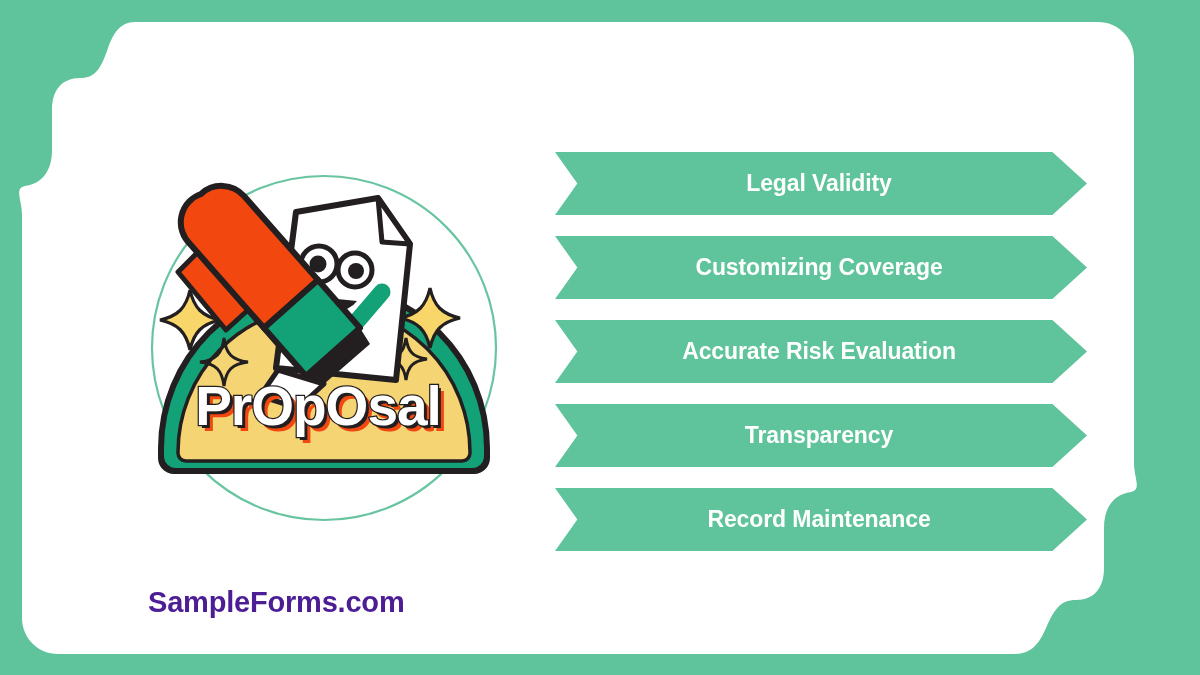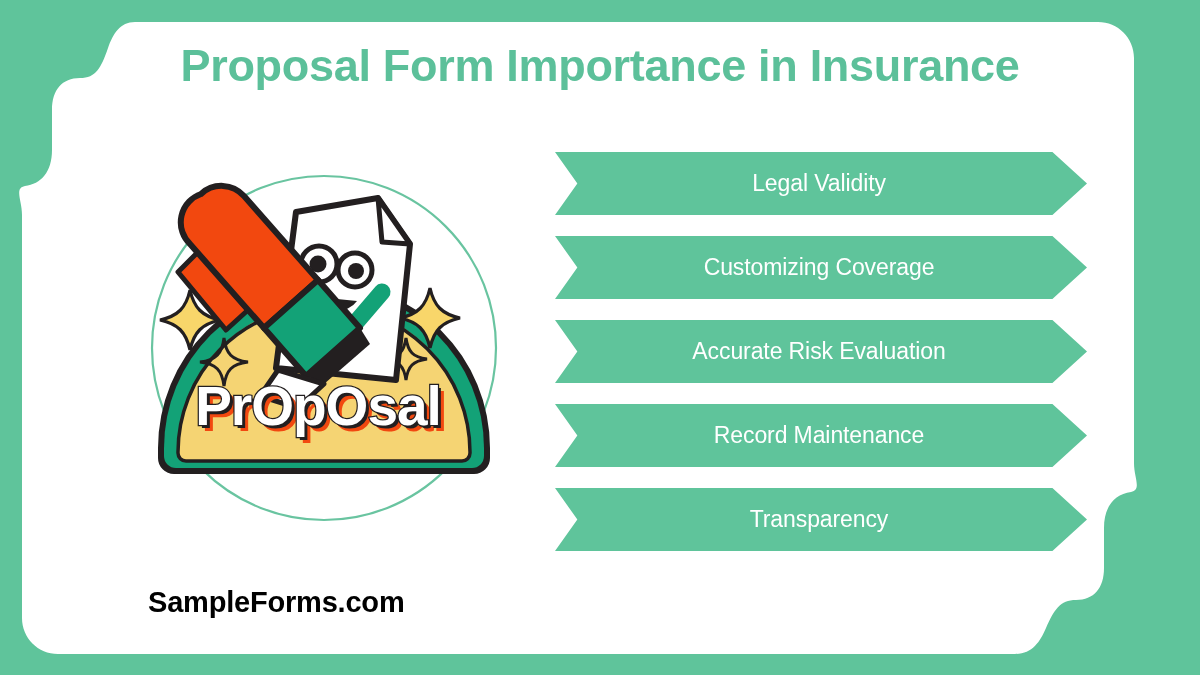--- a/index.html
+++ b/index.html
@@ -26,31 +26,31 @@
   
   #banners{position:absolute;left:555px;top:152px;width:535px;height:400px;}
   .banner{
     position:relative;width:532px;height:63px;margin-bottom:21px;
     background:#5FC49B;
     -webkit-clip-path:polygon(0 0, 100% 0, 100% 50%, 100% 50%, 93.5% 100%, 0 100%, 4.2% 50%);
     clip-path:polygon(0 0, 93.5% 0, 100% 50%, 93.5% 100%, 0 100%, 4.2% 50%);
     display:flex;align-items:center;justify-content:center;
   }
   .banner-label{
-    color:#ffffff;font-size:23px;font-weight:normal;
+    color:#ffffff;font-size:23px;font-weight:bold;
     letter-spacing:-0.1px;
     font-family:"Liberation Sans",sans-serif;
     margin-left:10px;margin-right:14px;
     white-space:nowrap;
   }
 
   
   #footer{
     position:absolute;left:148px;top:586px;
-    color:#000000;font-size:29px;font-weight:bold;
+    color:#4c1d95;font-size:29px;font-weight:bold;
     font-family:"Liberation Sans",sans-serif;
     letter-spacing:-0.2px;white-space:nowrap;
   }
 </style>
 </head>
 <body>
 
 <div id="stage">
 
   <svg id="card-svg" viewBox="0 0 1200 675">
@@ -69,21 +69,20 @@
       C 1054 610 1060 600 1076 600
       C 1094 600 1104 588 1104 568
       L 1104 528
       C 1104 506 1115 494 1131 492
       C 1142 490 1134 478 1134 463
       L 1134 58
       C 1134 38 1118 22 1098 22
       Z"></path>
   </svg>
 
-  <div id="title">Proposal Form Importance in Insurance</div>
 
   <svg id="illus" viewBox="0 0 392 396">
 
     <circle cx="196" cy="196" r="172" fill="none" stroke="#69C4A0" stroke-width="2.2"></circle>
 
     <g>
 
       <path fill="#231F20" d="
         M 30 296
         A 166 166 0 0 1 362 296
@@ -187,23 +186,23 @@
 
     <div class="banner">
       <span class="banner-label">Customizing Coverage</span>
     </div>
 
     <div class="banner">
       <span class="banner-label">Accurate Risk Evaluation</span>
     </div>
 
     <div class="banner">
+      <span class="banner-label">Transparency</span>
+    </div>
+
+    <div class="banner">
       <span class="banner-label">Record Maintenance</span>
     </div>
-
-    <div class="banner">
-      <span class="banner-label">Transparency</span>
-    </div>
   </div>
 
   <div id="footer">SampleForms.com</div>
 
 </div>
 
 </body></html>

